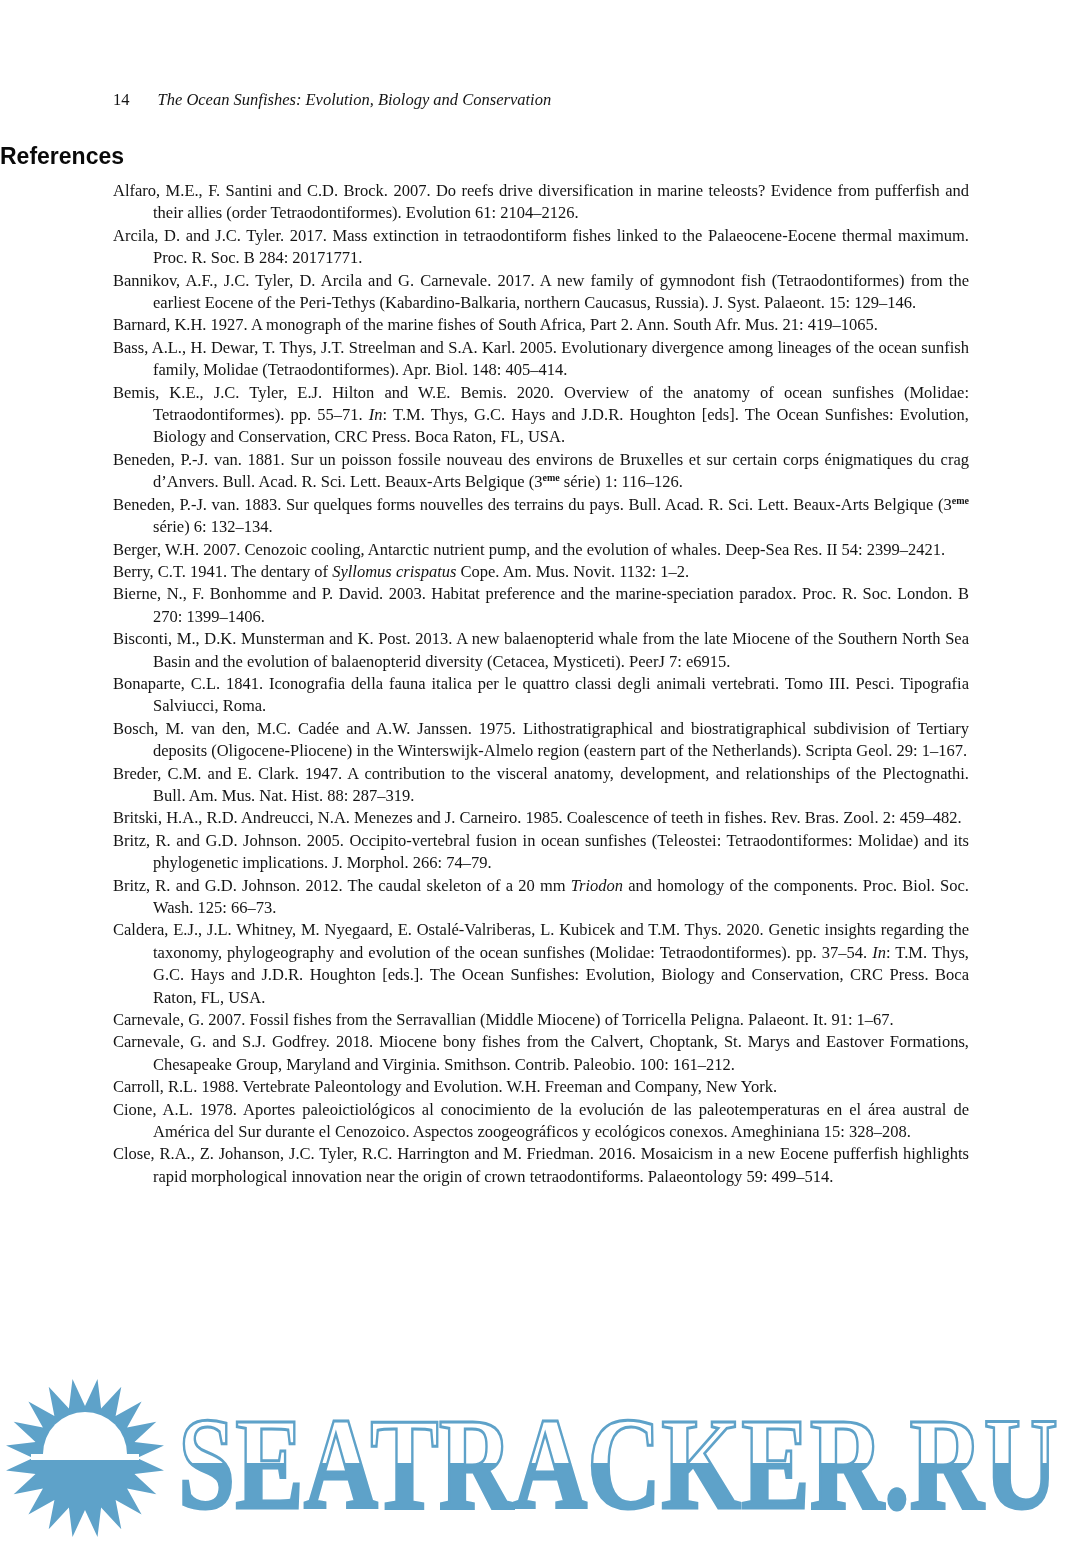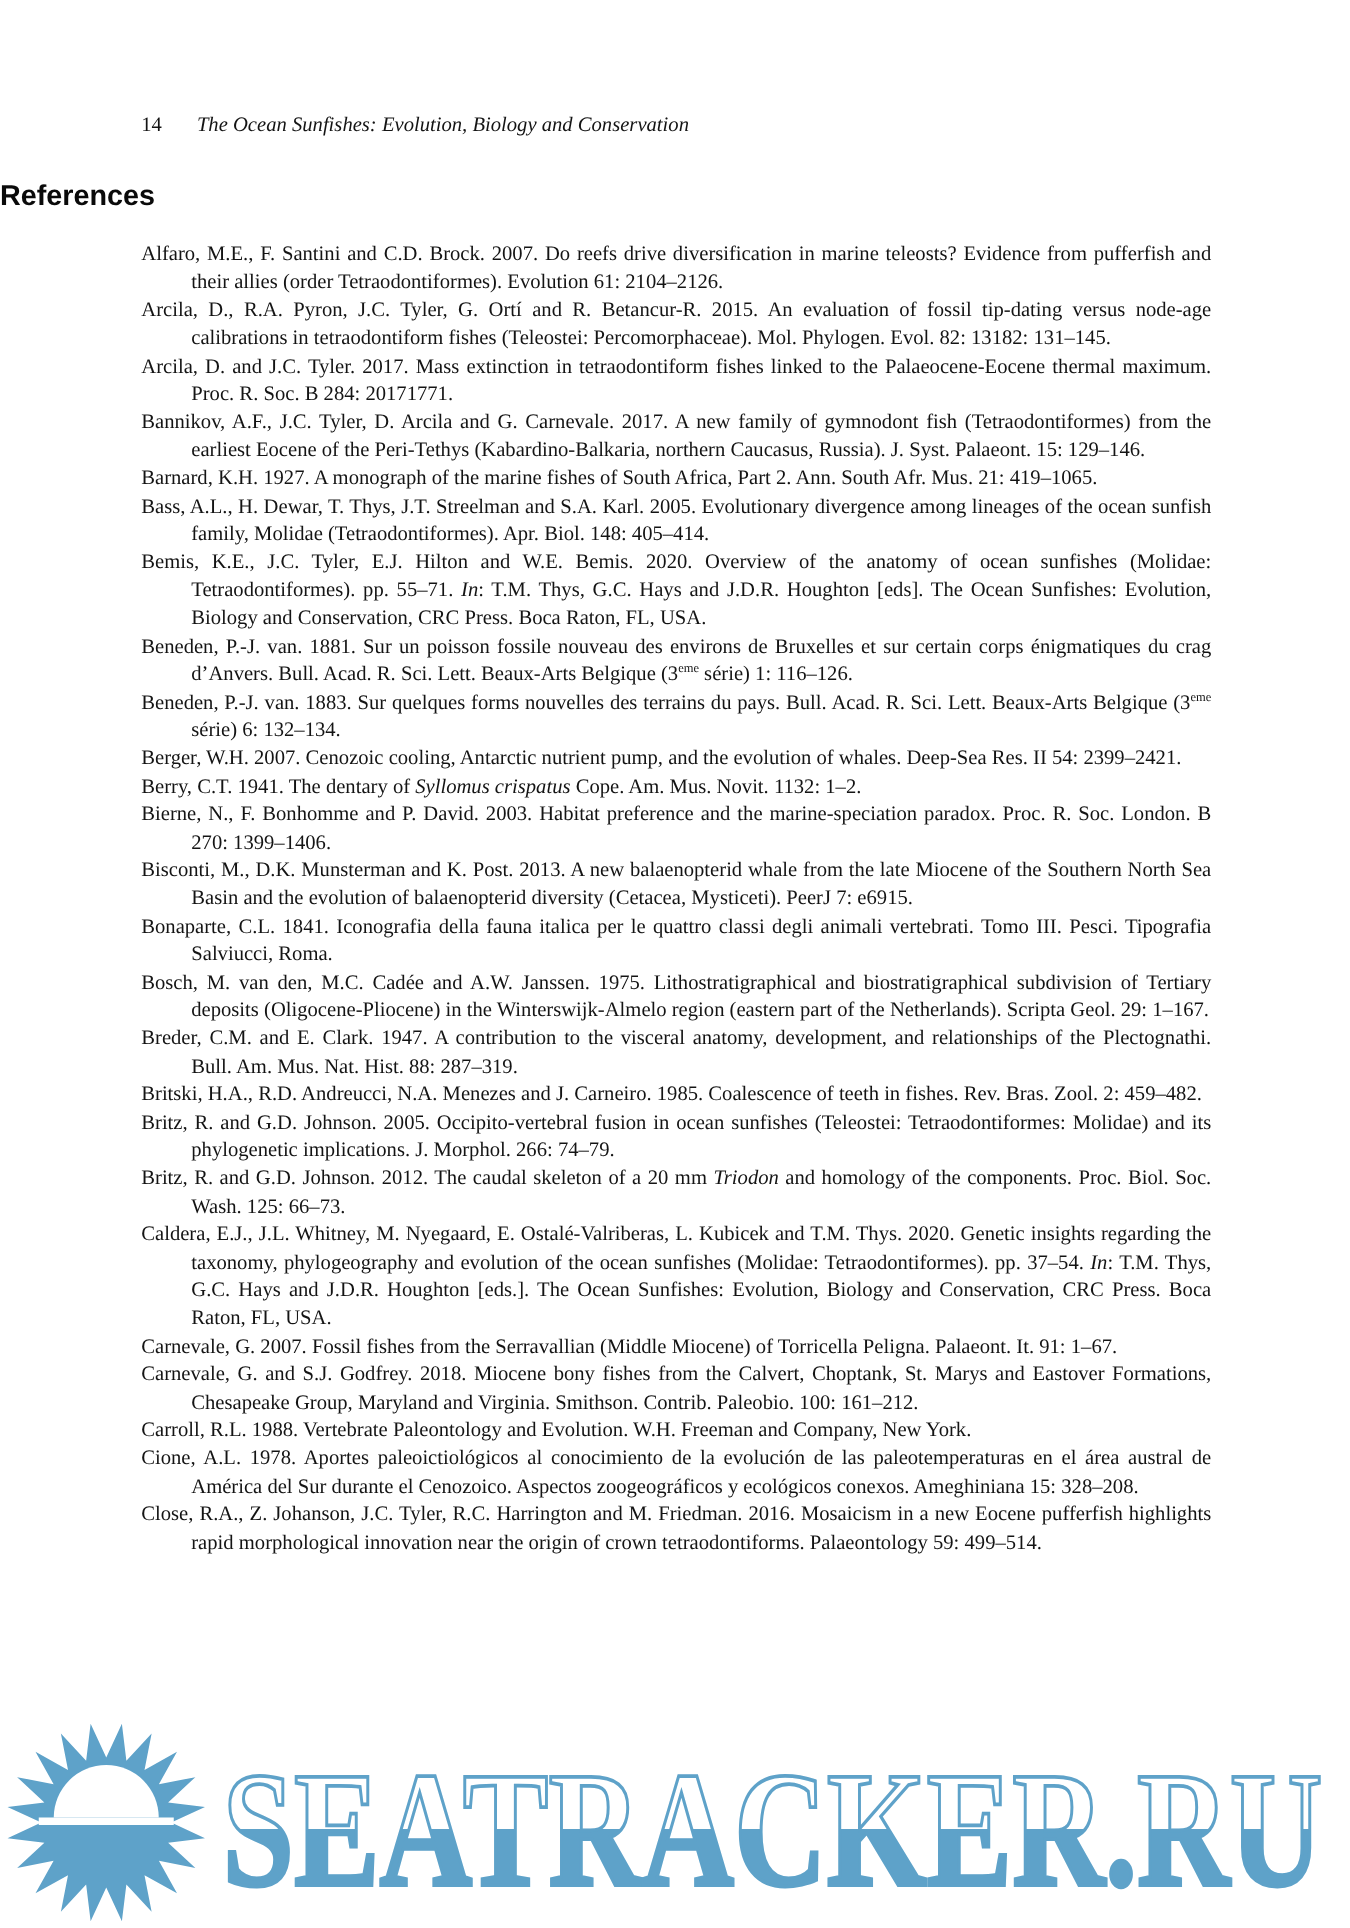--- a/index.html
+++ b/index.html
@@ -26,32 +26,32 @@
   .heading{
     position:absolute;top:143px;left:0;width:100%;
     text-align:left;
     font-family:"Liberation Sans","DejaVu Sans",sans-serif;
     font-weight:bold;font-size:23px;line-height:26px;
     color:#0a0a0a;
   }
 
   
   .refs{
-    position:absolute;top:192px;left:113px;width:856px;
+    position:absolute;top:180px;left:113px;width:856px;
   }
   .ref{
     margin:0;
     padding-left:40px;
     text-indent:-40px;
     text-align:justify;
     font-size:16.5px;
     line-height:22.4px;
   }
   .ref i{font-style:italic;}
-  .ref sup{font-size:10px;line-height:0;vertical-align:super;}
+  .ref sup{font-size:10px;line-height:0;vertical-align:super;font-weight:bold;}
 
   
   .watermark{
     position:absolute;left:0;top:1370px;width:1080px;height:172px;
     pointer-events:none;
   }
   .wm-logo{position:absolute;left:5px;top:8px;}
   .wm-text-svg{position:absolute;left:176px;top:38px;}
 </style>
 </head>
@@ -61,21 +61,20 @@
 
   <div class="running-head">
     <span class="page-num">14</span>
     <span class="running-title">The Ocean Sunfishes: Evolution, Biology and Conservation</span>
   </div>
 
   <div class="heading">References</div>
 
   <div class="refs">
       <p class="ref"><span>Alfaro, M.E., F. Santini and C.D. Brock. 2007. Do reefs drive diversification in marine teleosts? Evidence from pufferfish and their allies (order Tetraodontiformes). Evolution 61: 2104–2126.</span></p>
-      <p class="ref"><span>Arcila, D., R.A. Pyron, J.C. Tyler, G. Ortí and R. Betancur-R. 2015. An evaluation of fossil tip-dating versus node-age calibrations in tetraodontiform fishes (Teleostei: Percomorphaceae). Mol. Phylogen. Evol. 82: 13182: 131–145.</span></p>
       <p class="ref"><span>Arcila, D. and J.C. Tyler. 2017. Mass extinction in tetraodontiform fishes linked to the Palaeocene-Eocene thermal maximum. Proc. R. Soc. B 284: 20171771.</span></p>
       <p class="ref"><span>Bannikov, A.F., J.C. Tyler, D. Arcila and G. Carnevale. 2017. A new family of gymnodont fish (Tetraodontiformes) from the earliest Eocene of the Peri-Tethys (Kabardino-Balkaria, northern Caucasus, Russia). J. Syst. Palaeont. 15: 129–146.</span></p>
       <p class="ref"><span>Barnard, K.H. 1927. A monograph of the marine fishes of South Africa, Part 2. Ann. South Afr. Mus. 21: 419–1065.</span></p>
       <p class="ref"><span>Bass, A.L., H. Dewar, T. Thys, J.T. Streelman and S.A. Karl. 2005. Evolutionary divergence among lineages of the ocean sunfish family, Molidae (Tetraodontiformes). Apr. Biol. 148: 405–414.</span></p>
       <p class="ref"><span>Bemis, K.E., J.C. Tyler, E.J. Hilton and W.E. Bemis. 2020. Overview of the anatomy of ocean sunfishes (Molidae: Tetraodontiformes). pp. 55–71. </span><i>In</i><span>: T.M. Thys, G.C. Hays and J.D.R. Houghton [eds]. The Ocean Sunfishes: Evolution, Biology and Conservation, CRC Press. Boca Raton, FL, USA.</span></p>
       <p class="ref"><span>Beneden, P.-J. van. 1881. Sur un poisson fossile nouveau des environs de Bruxelles et sur certain corps énigmatiques du crag d’Anvers. Bull. Acad. R. Sci. Lett. Beaux-Arts Belgique (3</span><sup>eme</sup><span> série) 1: 116–126.</span></p>
       <p class="ref"><span>Beneden, P.-J. van. 1883. Sur quelques forms nouvelles des terrains du pays. Bull. Acad. R. Sci. Lett. Beaux-Arts Belgique (3</span><sup>eme</sup><span> série) 6: 132–134.</span></p>
       <p class="ref"><span>Berger, W.H. 2007. Cenozoic cooling, Antarctic nutrient pump, and the evolution of whales. Deep-Sea Res. II 54: 2399–2421.</span></p>
       <p class="ref"><span>Berry, C.T. 1941. The dentary of </span><i>Syllomus crispatus</i><span> Cope. Am. Mus. Novit. 1132: 1–2.</span></p>
       <p class="ref"><span>Bierne, N., F. Bonhomme and P. David. 2003. Habitat preference and the marine-speciation paradox. Proc. R. Soc. London. B 270: 1399–1406.</span></p>

